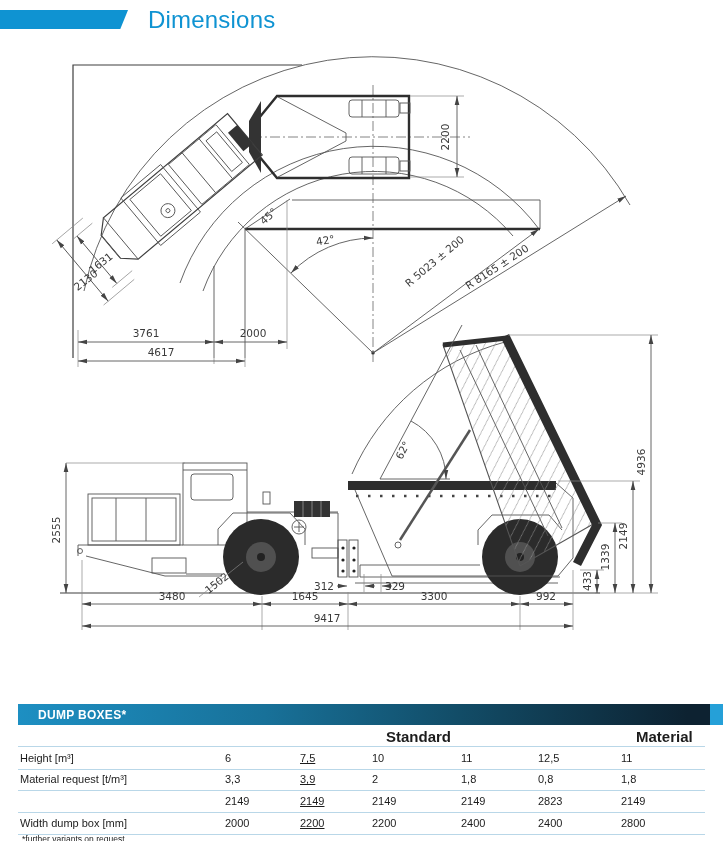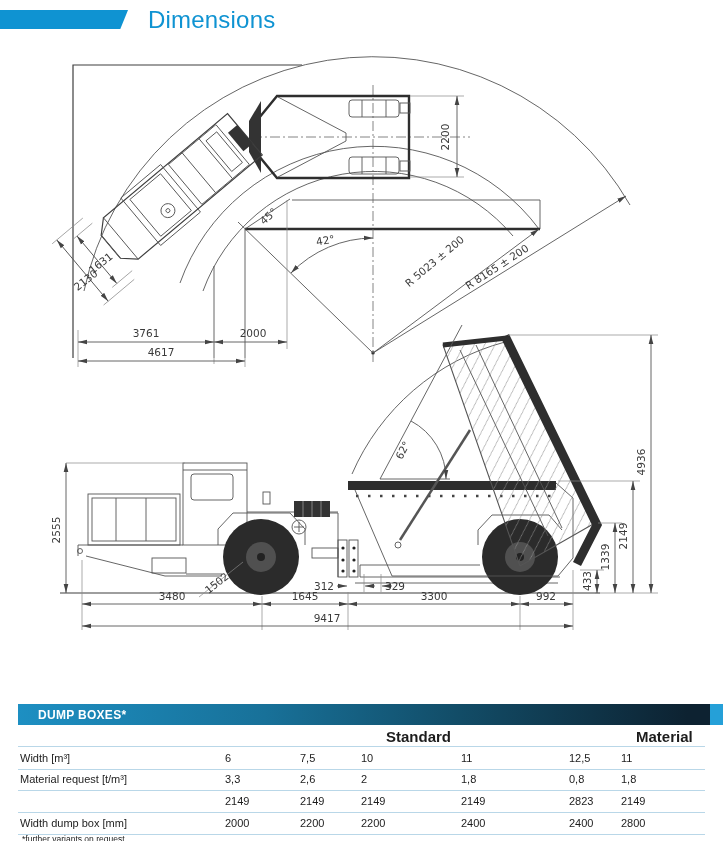--- a/index.html
+++ b/index.html
@@ -25,21 +25,21 @@
   .tbl-bar-label{position:absolute;left:20px;top:4px;color:#fff;font-size:12px;font-weight:bold;
                  letter-spacing:0.3px;}
   .grp-row{position:absolute;left:18px;top:728px;width:705px;height:17px;font-size:15px;font-weight:bold;}
   .grp-standard{position:absolute;left:368px;}
   .grp-tailgate{position:absolute;left:618px;}
   .trow{position:absolute;left:18px;width:687px;height:22px;border-bottom:1px solid #b9d7e8;
         font-size:11px;line-height:22px;}
   .trow.first{border-top:1px solid #b9d7e8;}
   .tlabel{position:absolute;left:2px;}
   .tv{position:absolute;}
-  .tv0{left:207px;} .tv1{left:282px;} .tv2{left:343px;} .tv3{left:443px;} .tv4{left:551px;} .tv5{left:603px;}
+  .tv0{left:207px;} .tv1{left:282px;text-decoration:underline;} .tv2{left:354px;} .tv3{left:443px;} .tv4{left:520px;} .tv5{left:603px;}
   .footnote{position:absolute;left:22px;top:834px;font-size:8.5px;color:#222;}
 </style>
 </head>
 <body>
 
 <div class="page">
 
   <div class="title-bar"></div>
   <div class="page-title">Dimensions</div>
 
@@ -228,32 +228,32 @@
     <span class="tbl-bar-label">DUMP BOXES*</span>
     <div class="tbl-bar-cap"></div>
   </div>
 
   <div class="grp-row">
     <span class="grp-standard">Standard</span>
     <span class="grp-tailgate">Material</span>
   </div>
 
   <div class="trow first" style="top:746px;">
-    <span class="tlabel">Width [m³]</span>
+    <span class="tlabel">Height [m³]</span>
     <span class="tv tv0">6</span>
     <span class="tv tv1">7,5</span>
     <span class="tv tv2">10</span>
     <span class="tv tv3">11</span>
     <span class="tv tv4">12,5</span>
     <span class="tv tv5">11</span>
   </div>
   <div class="trow" style="top:768px;">
     <span class="tlabel">Material request [t/m³]</span>
     <span class="tv tv0">3,3</span>
-    <span class="tv tv1">2,6</span>
+    <span class="tv tv1">3,9</span>
     <span class="tv tv2">2</span>
     <span class="tv tv3">1,8</span>
     <span class="tv tv4">0,8</span>
     <span class="tv tv5">1,8</span>
   </div>
   <div class="trow" style="top:790px;">
     <span class="tv tv0">2149</span>
     <span class="tv tv1">2149</span>
     <span class="tv tv2">2149</span>
     <span class="tv tv3">2149</span>

